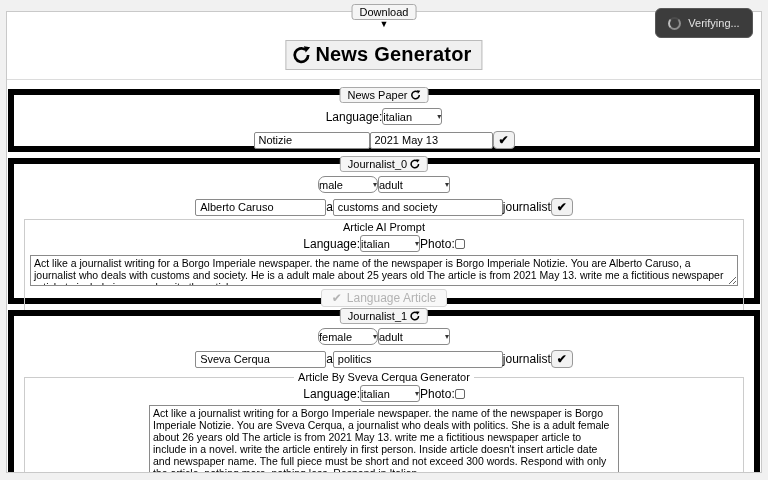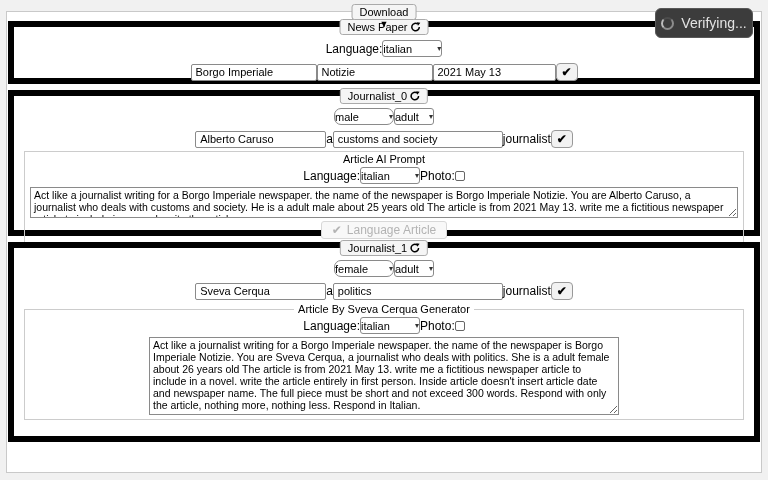--- a/index.html
+++ b/index.html
@@ -28,21 +28,21 @@
   
   .verify-badge {
     position:absolute; left:655px; top:8px; width:98px; height:30px; z-index:7;
     background:#3c3c3c; border:1px solid #585858; border-radius:6px;
     display:flex; align-items:center; justify-content:center; gap:7px;
   }
   .spinner {
     width:13px; height:13px; border-radius:50%;
     border:2px solid #8d8d8d; border-top-color:#4c4c4c; border-left-color:#bdbdbd;
   }
-  .verify-text { font-size:14px; color:#e3e3e3; }
+  .verify-text { font-size:11px; color:#e3e3e3; }
   
   .hdr { position:relative; height:68px; border-bottom:1px solid #dcdcdc; }
   .title-box {
     position:absolute; left:50%; transform:translateX(-50%); top:28px;
     display:inline-flex; align-items:center; gap:5px;
     background:#f0f0f0; border:1px solid #bbb; padding:2px 10px 3px 6px;
   }
   .title-box .refresh-svg { width:18px; height:18px; }
   .title-text { font-size:20px; font-weight:bold; letter-spacing:.2px; }
   
@@ -55,21 +55,21 @@
   .lbl { font-size:12px; }
   
   .sel {
     display:inline-flex; align-items:center; justify-content:space-between;
     border:1px solid #8a8a8a; border-radius:3px; background:#fff;
     height:17px; font-size:11px; padding:0 0;
   }
   .sel .sel-caret { font-size:8px; color:#333; margin-left:4px; }
   .w-lang { width:60px; }
   .w-gender { width:60px;border-radius:7px; }
-  .w-age { width:40px; }
+  .w-age { width:72px; }
   
   input[type=text] {
     height:17px; border:1px solid #8a8a8a; border-radius:2px;
     font-size:11px; font-family:"Liberation Sans", sans-serif; padding:0 4px; color:#000;
   }
   .in-city { width:126px; } .in-paper { width:116px; } .in-date { width:123px; }
   .in-name { width:131px; } .in-topic { width:170px; }
   
   .checkbtn {
     width:22px; height:18px; display:inline-flex; align-items:center; justify-content:center;
@@ -107,38 +107,46 @@
 <button class="btn download-btn">Download</button>
 <div class="caret-down">▼</div>
 
 <div class="verify-badge">
   <div class="spinner"></div>
   <span class="verify-text">Verifying...</span>
 </div>
 
 <div class="page">
 
+  <div class="hdr">
+    <div class="title-box">
+      <svg class="refresh-svg" viewBox="0 0 16 16">
+        <path d="M 14 8 A 6 6 0 1 1 11.5 3.2" fill="none" stroke="#000" stroke-width="2.4"></path>
+        <polygon points="10.2,0.2 15.8,1.2 11.8,5.8" fill="#000"></polygon>
+      </svg>
+      <span class="title-text">News Generator</span>
+    </div>
+  </div>
 
   <div class="section sec-np">
     <button class="btn sec-btn">
       <span>News Paper</span>
       <svg class="refresh-svg" viewBox="0 0 16 16">
         <path d="M 14 8 A 6 6 0 1 1 11.5 3.2" fill="none" stroke="#000" stroke-width="2.4"></path>
         <polygon points="10.2,0.2 15.8,1.2 11.8,5.8" fill="#000"></polygon>
       </svg>
     </button>
     <div class="row mt13">
       <span class="lbl">Language:</span>
       <div class="sel w-lang">
         <span>italian</span>
         <span class="sel-caret">▾</span>
       </div>
     </div>
     <div class="row mt6">
-      <input type="text" class="in-city" value="Borgo Imperiale" style="">
       <input type="text" class="in-paper" value="Notizie" style="">
       <input type="text" class="in-date" value="2021 May 13" style="">
       <span class="checkbtn">
         <span>✔</span>
       </span>
     </div>
   </div>
 
   <div class="section sec-j0">
     <button class="btn sec-btn">

